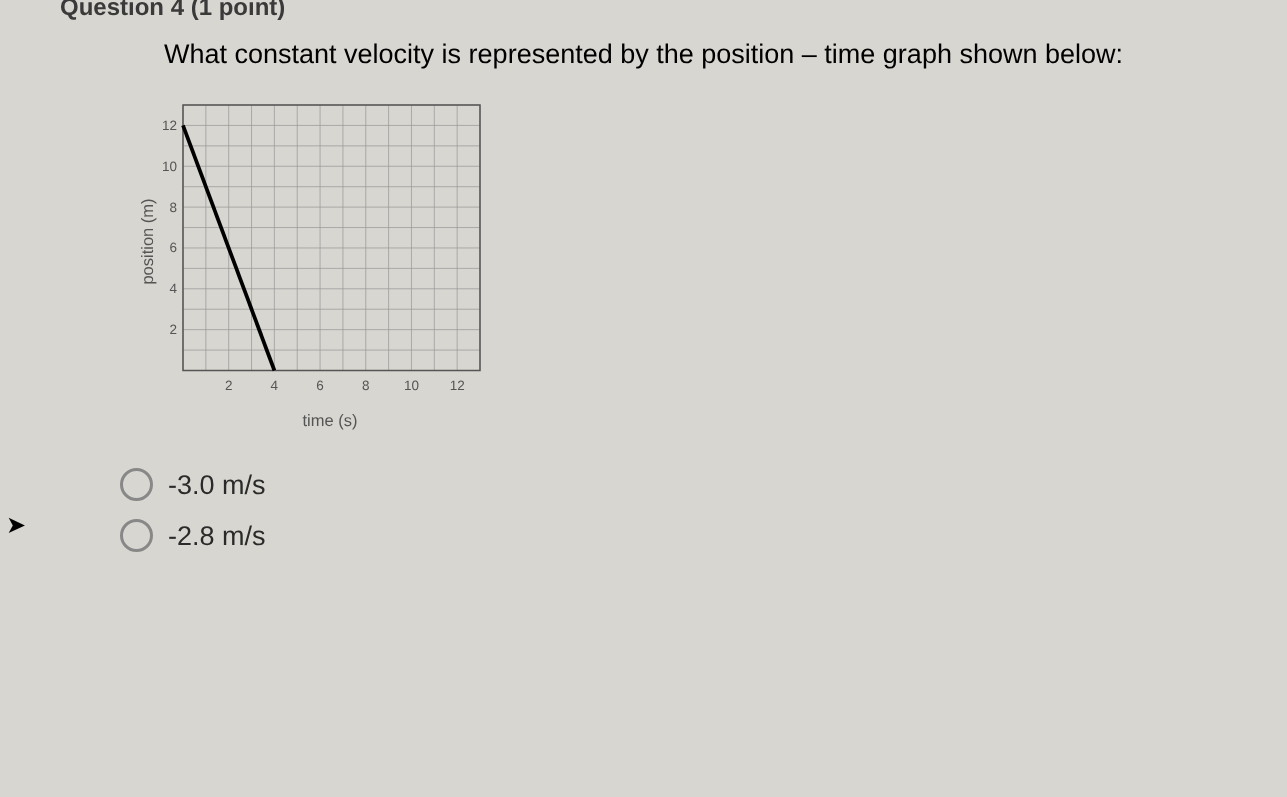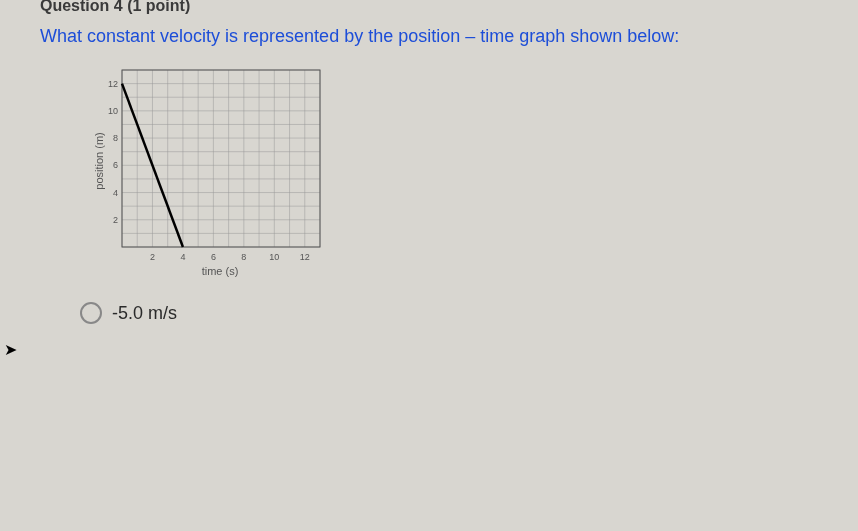--- a/index.html
+++ b/index.html
@@ -15,43 +15,44 @@
     .question-header {
       font-size: 16px;
       font-weight: bold;
       color: #3a3a3a;
       margin-bottom: 8px;
       position: relative;
       top: -3px;
     }
     .question-text {
       font-size: 18px;
-      color: #1d4ed8;
+      color: #000000;
       margin-bottom: 18px;
+      text-align: center;
     }
     .graph-container {
       margin-left: 40px;
       margin-bottom: 25px;
       position: relative;
       width: 260px;
     }
     .ylabel {
       position: absolute;
       left: -10px;
       top: 90px;
       transform: rotate(-90deg);
       transform-origin: center;
       font-size: 11px;
       color: #555;
     }
     .xlabel {
       text-align: center;
       font-size: 11px;
       color: #555;
-      margin-top: 0;
+      margin-top: 10px;
       margin-left: 20px;
     }
     .chart-svg {
       display: block;
       margin-left: 20px;
     }
     .options {
       margin-left: 40px;
     }
     .option {
@@ -134,15 +135,19 @@
       <text x="18" y="48.84615384615384" font-size="9" text-anchor="end" fill="#555">10</text>
       <text x="18" y="21.615384615384613" font-size="9" text-anchor="end" fill="#555">12</text>
       <line x1="22" y1="18.615384615384613" x2="82.92307692307693" y2="182" stroke="#000" stroke-width="2.5"></line>
     </svg>
   <div class="xlabel">time (s)</div>
 </div>
 
 <div class="options">
   <div class="option">
     <div class="radio"></div>
-    <span class="option-label">-5.0 m/s</span>
+    <span class="option-label">-3.0 m/s</span>
+  </div>
+  <div class="option">
+    <div class="radio"></div>
+    <span class="option-label">-2.8 m/s</span>
   </div>
 </div>
 
 </body></html>

